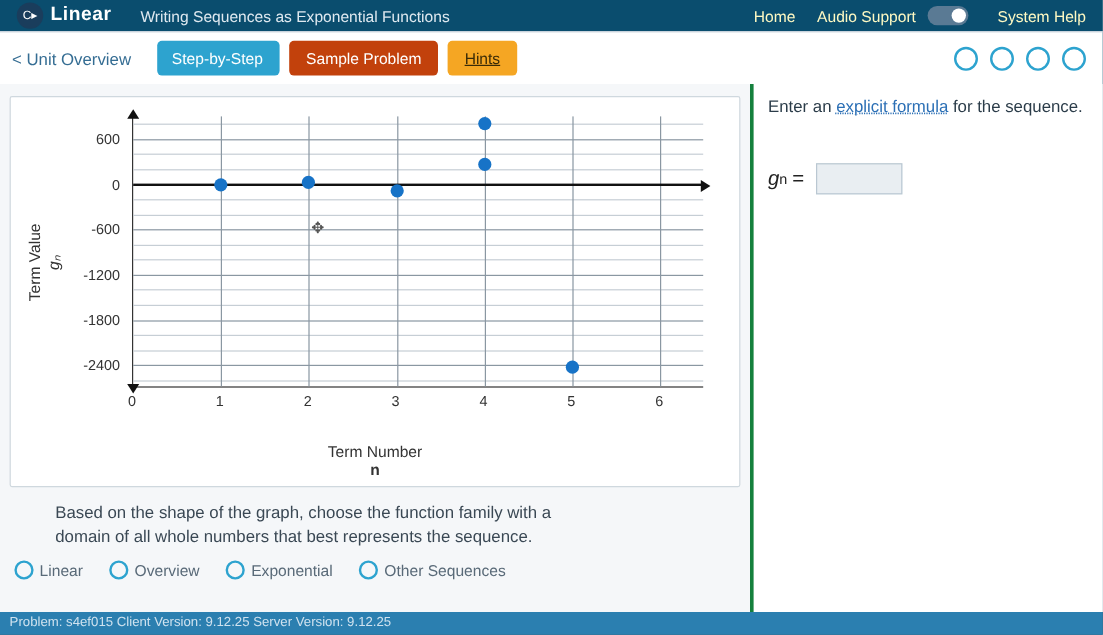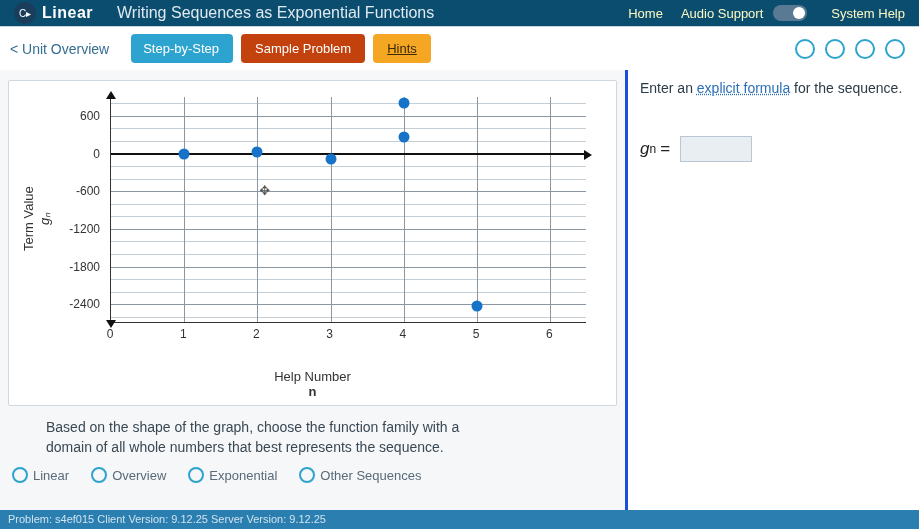--- a/index.html
+++ b/index.html
@@ -1,39 +1,39 @@
 <!DOCTYPE html>
 <html><head>
 <meta charset="utf-8">
 <style>
 * { box-sizing: border-box; margin: 0; padding: 0; font-family: Arial, sans-serif; }
 body { width: 919px; height: 529px; background: #0a4d6e; overflow: hidden; }
 .header { display: flex; align-items: center; padding: 0 14px; height: 26px; color: #fff; }
 .logo-circle { width: 22px; height: 22px; border-radius: 50%; background: #1a3d5c; display: flex; align-items: center; justify-content: center; font-size: 10px; color: #fff; margin-right: 6px; }
 .brand { font-size: 16px; font-weight: bold; margin-right: 24px; letter-spacing: 0.5px; }
-.lesson-title { font-size: 16px; color: #dfe9f0; flex: 1; }
+.lesson-title { font-size: 13px; color: #dfe9f0; flex: 1; }
 .nav-link { font-size: 13px; color: #fef9c3; margin-left: 18px; cursor: pointer; }
 .toggle { width: 34px; height: 16px; background: #5a7a94; border-radius: 8px; position: relative; margin: 0 6px 0 10px; }
 .toggle::after { content: ""; position: absolute; right: 2px; top: 2px; width: 12px; height: 12px; background: #fff; border-radius: 50%; }
 .subheader { background: #fff; border-top: 1px solid #c8d2da; display: flex; align-items: center; padding: 6px 10px; height: 44px; }
 .bc { color: #356d93; font-size: 14px; margin-right: 22px; cursor: pointer; }
 .tab-btn { padding: 7px 14px; font-size: 13px; border-radius: 4px; margin-right: 8px; cursor: pointer; color: #fff; }
 .tab-step { background: #2da3cf; padding-left: 12px; }
 .tab-sample { background: #c2410c; }
 .tab-hints { background: #f5a623; color: #3a2b07; text-decoration: underline; }
 .progress-dots { margin-left: auto; display: flex; gap: 10px; padding-right: 4px; }
 .dot { width: 20px; height: 20px; border: 2px solid #2da3cf; border-radius: 50%; }
 .content { display: flex; background: #f5f7f9; height: 440px; }
 .left-panel { width: 625px; padding: 10px 8px 0 8px; }
 .graph-card { background: #fff; border: 1px solid #cfd8de; border-radius: 2px; padding: 8px 10px 6px 10px; }
 .prompt-text { font-size: 14px; color: #3a4854; margin-top: 12px; line-height: 1.4; padding-left: 4px; margin-left: 34px; }
 .radio-row { display: flex; gap: 22px; margin-top: 10px; padding-left: 4px; }
 .radio-opt { display: flex; align-items: center; font-size: 13px; color: #596a78; cursor: pointer; }
 .radio-circle { width: 16px; height: 16px; border: 2px solid #2da3cf; border-radius: 50%; margin-right: 5px; }
-.right-panel { flex: 1; border-left: 3px solid #1d4ed8; background: #fff; padding: 10px 12px; }
+.right-panel { flex: 1; border-left: 3px solid #15803d; background: #fff; padding: 10px 12px; }
 .task { font-size: 14px; color: #2b3c49; }
 .task .link { color: #2b6fb5; text-decoration: underline dotted; }
 .formula-row { display: flex; align-items: center; margin-top: 40px; font-size: 17px; color: #222; }
 .formula-row sub { font-size: 12px; }
 .formula-input { width: 72px; height: 26px; border: 1px solid #bac7d2; background: #e9eef2; margin-left: 6px; }
 .footer { background: #2b7fb0; color: #cfe2ef; font-size: 11px; padding: 3px 8px; height: 19px; }
 
 .chart-wrap { display: flex; }
 .ylabel { writing-mode: vertical-rl; transform: rotate(180deg); text-align: center; font-size: 13px; color: #333; padding: 0 2px; display:flex; align-items:center; justify-content:center; }
 .ylabel .sub { font-style: italic; }
@@ -140,21 +140,21 @@
               <div class="xtick" style="left:73.23076923076924px">1</div>
               <div class="xtick" style="left:146.46153846153848px">2</div>
               <div class="xtick" style="left:219.6923076923077px">3</div>
               <div class="xtick" style="left:292.92307692307696px">4</div>
               <div class="xtick" style="left:366.1538461538462px">5</div>
               <div class="xtick" style="left:439.3846153846154px">6</div>
             </div>
           </div>
       </div>
       <div class="xlabel">
-        <span>Help Number</span><br><span class="sub">n</span>
+        <span>Term Number</span><br><span class="sub">n</span>
       </div>
     </div>
     <div class="prompt-text">
       <span>Based on the shape of the graph, choose the function family with a</span><br><span>domain of all whole numbers that best represents the sequence.</span>
     </div>
     <div class="radio-row">
       <div class="radio-opt">
           <span class="radio-circle"></span>
           <span>Linear</span>
         </div>

